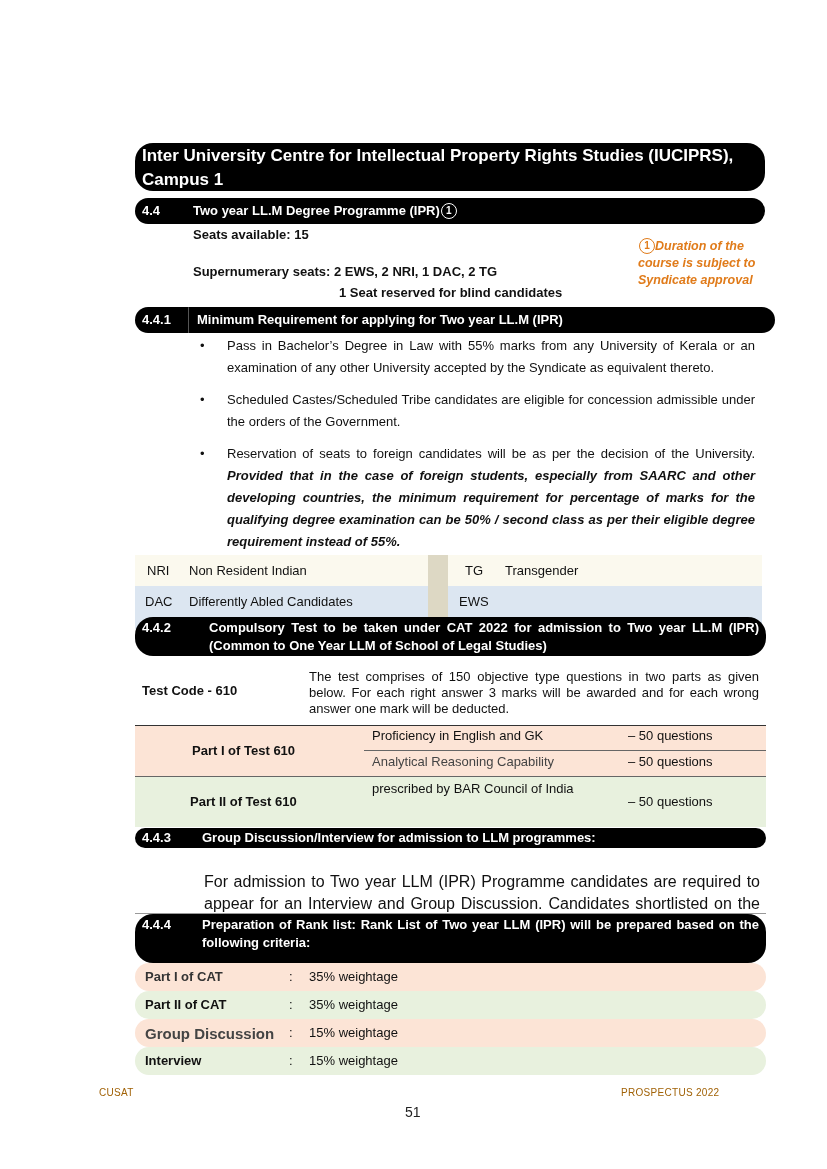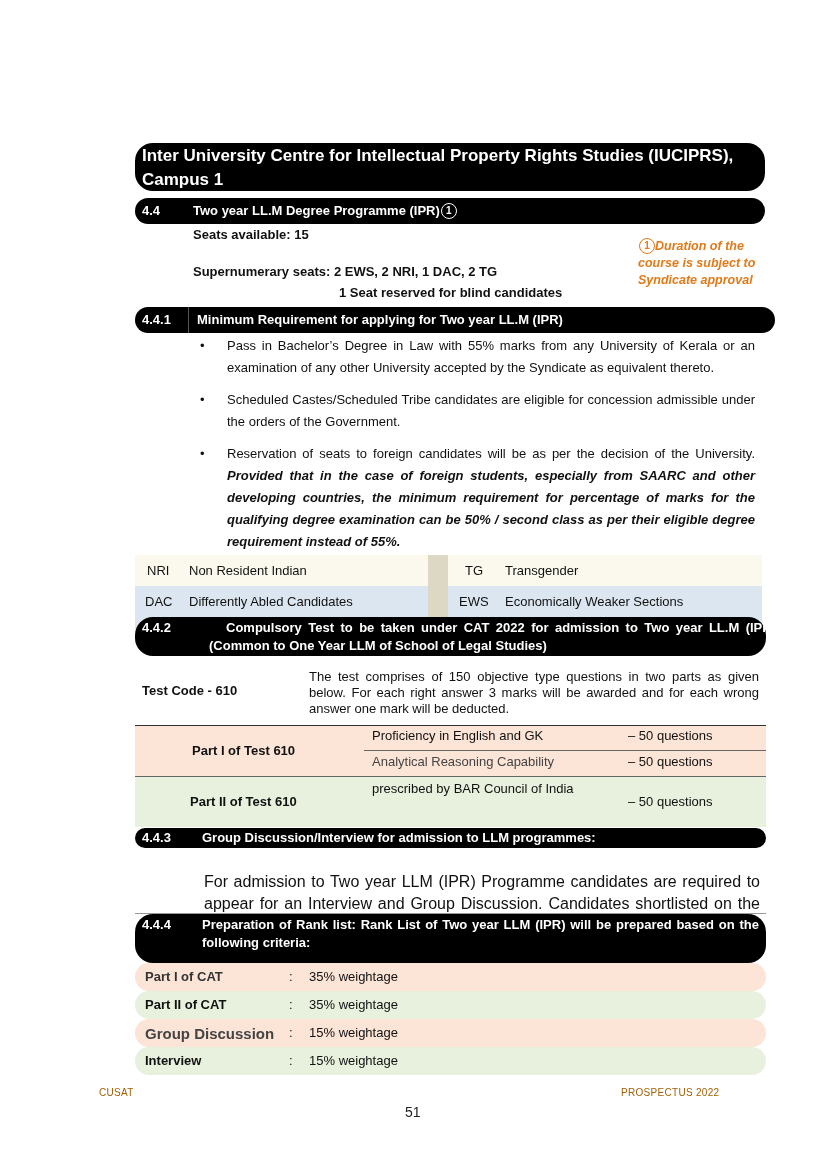--- a/index.html
+++ b/index.html
@@ -73,27 +73,26 @@
 <div class="abbr-row" style="top:555px; background:#fbf9ee;">
   <span style="left:12px;">NRI</span>
   <span style="left:54px;">Non Resident Indian</span>
   <span style="left:330px;">TG</span>
   <span style="left:370px;">Transgender</span>
 </div>
 <div class="abbr-row" style="top:586px; background:#dce6f1;">
   <span style="left:10px;">DAC</span>
   <span style="left:54px;">Differently Abled Candidates</span>
   <span style="left:324px;">EWS</span>
-  <span style="left:370px;">Economically Weaker Sections</span>
 </div>
 <div class="divider-col" style="top:555px; height:62px;"></div>
 
 <div class="abs bar" style="left:135px; top:617px; width:631px; height:39px; font-size:13px; line-height:18px;">
   <span class="abs" style="left:7px; top:2px;">4.4.2</span>
-  <div class="abs" style="left:91px; top:2px; width:550px; text-align:justify; text-align-last:justify;">Compulsory Test to be taken under CAT 2022 for admission to Two year LL.M (IPR)</div>
+  <div class="abs" style="left:74px; top:2px; width:550px; text-align:justify; text-align-last:justify;">Compulsory Test to be taken under CAT 2022 for admission to Two year LL.M (IPR)</div>
   <div class="abs" style="left:74px; top:20px;">(Common to One Year LLM of School of Legal Studies)</div>
 </div>
 
 <div class="abs b" style="left:142px; top:683px; font-size:13px;">Test Code  - 610</div>
 <div class="abs" style="left:309px; top:669px; width:450px; font-size:13px; line-height:16px; text-align:justify;">The test comprises of 150 objective type questions in two parts as given below. For each right answer 3 marks will be awarded and for each wrong answer one mark will be deducted.</div>
 <div class="rule" style="left:135px; top:725px; width:631px;"></div>
 
 <div class="cell" style="left:135px; top:726px; width:631px; height:50px; background:#fce4d6;"></div>
 <div class="cell b" style="left:192px; top:743px;">Part I of Test 610</div>
 <div class="cell" style="left:372px; top:728px;">Proficiency in English and GK</div>

